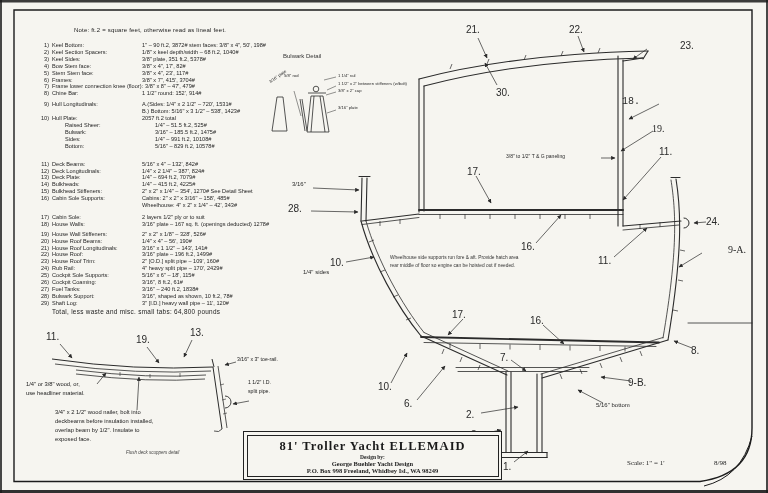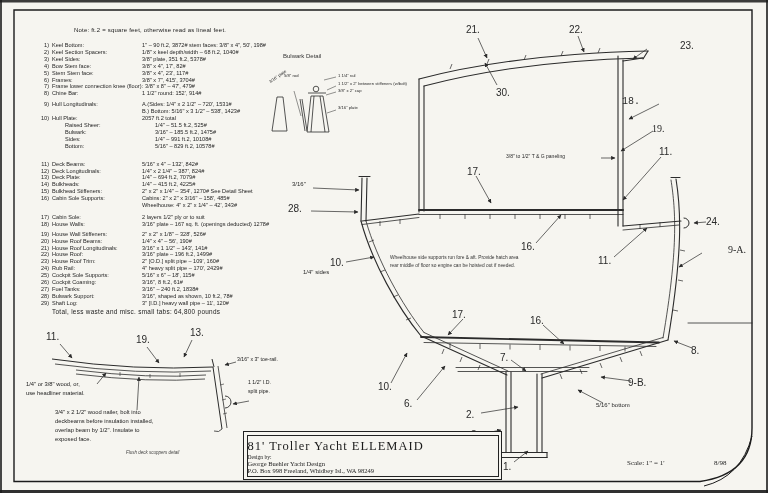--- a/index.html
+++ b/index.html
@@ -24,22 +24,22 @@
   .wh{font-size:4.8px;color:#333;}
   .wh1{left:390px;top:255px;} .wh2{left:390px;top:263px;}
   .toe{left:237px;top:356px;font-size:5.2px;}
   .pipe1{left:248px;top:379px;font-size:5.2px;} .pipe2{left:248px;top:388px;font-size:5.2px;}
   .head1{left:26px;top:381px;font-size:5.8px;} .head2{left:26px;top:390px;font-size:5.8px;}
   .nail{left:55px;font-size:5.8px;}
   .n1{top:409px;} .n2{top:418px;} .n3{top:427px;} .n4{top:436px;}
   .scap{left:126px;top:450px;font-size:4.5px;font-style:italic;color:#444;}
   .bwtitle{left:283px;top:53px;font-size:6px;color:#333;}
   #titleblock{position:absolute;left:243px;top:431px;width:257px;height:47px;border:1.2px solid #222;background:#f6f5f0;}
-  #titleblock .inner{position:absolute;inset:2.5px;border:.8px solid #222;
-       font-family:"Liberation Serif",serif;}
+  #titleblock .inner{position:absolute;inset:2.5px;border:.8px solid #222;text-align:center;
+       font-family:"Liberation Serif",serif;font-weight:bold;}
   .tb-title{font-size:12.5px;letter-spacing:1px;margin-top:3px;color:#1a1a1a;}
   .tb-by{font-size:5.5px;line-height:6px;}
   .tb-designer{font-size:6.5px;line-height:7px;}
   .tb-addr{font-size:6.5px;line-height:7.5px;}
   .scale{left:627px;top:459px;font-size:7px;font-family:"Liberation Serif",serif;}
   .date{left:714px;top:459px;font-size:7px;font-family:"Liberation Serif",serif;}
 </style>
 </head>
 <body>
 

